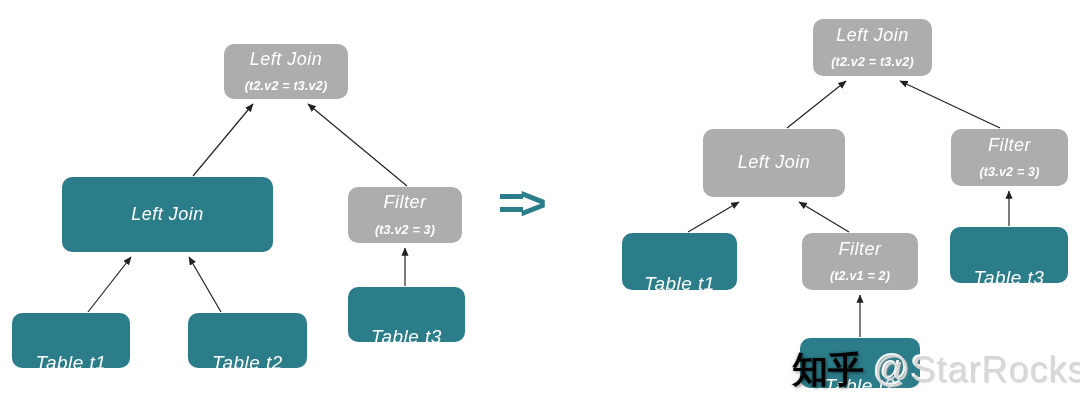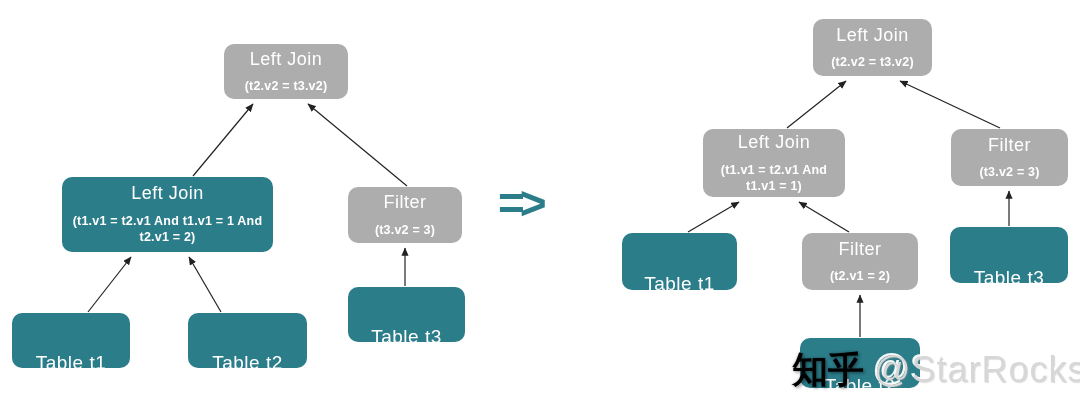--- a/index.html
+++ b/index.html
@@ -25,20 +25,21 @@
     position: absolute;
     border-radius: 10px;
     color: #ffffff;
     display: flex;
     flex-direction: column;
     justify-content: center;
     align-items: center;
     text-align: center;
     box-sizing: border-box;
     padding: 4px 6px;
+    font-style: italic;
   }
   .node.teal { background: #2C7D8A; }
   .node.gray { background: #ADADAD; }
   .node .title {
     font-size: 18px;
     line-height: 1.2;
     letter-spacing: 0.5px;
   }
   .node .cond {
     font-size: 12.5px;
@@ -121,21 +122,20 @@
     <line x1="1009" y1="226" x2="1009" y2="191" stroke="#222222" stroke-width="1.2" marker-end="url(#arrowhead)"></line>
     <line x1="860" y1="337" x2="860" y2="295" stroke="#222222" stroke-width="1.2" marker-end="url(#arrowhead)"></line>
   </svg>
 
   <div id="l-root" class="node gray">
     <div class="title">Left Join</div>
     <div class="cond">(t2.v2 = t3.v2)</div>
   </div>
   <div id="l-join" class="node teal">
     <div class="title">Left Join</div>
-    <div class="cond">(t1.v1 = t2.v1 And t1.v1 = 1 And t2.v1 = 2)</div>
   </div>
   <div id="l-filter" class="node gray">
     <div class="title">Filter</div>
     <div class="cond">(t3.v2 = 3)</div>
   </div>
   <div id="l-t1" class="node teal leaf">
     <div class="title">Table t1</div>
   </div>
   <div id="l-t2" class="node teal leaf">
     <div class="title">Table t2</div>
@@ -145,21 +145,20 @@
   </div>
 
   <div class="transform-arrow">=&gt;</div>
 
   <div id="r-root" class="node gray">
     <div class="title">Left Join</div>
     <div class="cond">(t2.v2 = t3.v2)</div>
   </div>
   <div id="r-join" class="node gray">
     <div class="title">Left Join</div>
-    <div class="cond">(t1.v1 = t2.v1 And t1.v1 = 1)</div>
   </div>
   <div id="r-filter3" class="node gray">
     <div class="title">Filter</div>
     <div class="cond">(t3.v2 = 3)</div>
   </div>
   <div id="r-t1" class="node teal leaf">
     <div class="title">Table t1</div>
   </div>
   <div id="r-filter2" class="node gray">
     <div class="title">Filter</div>

